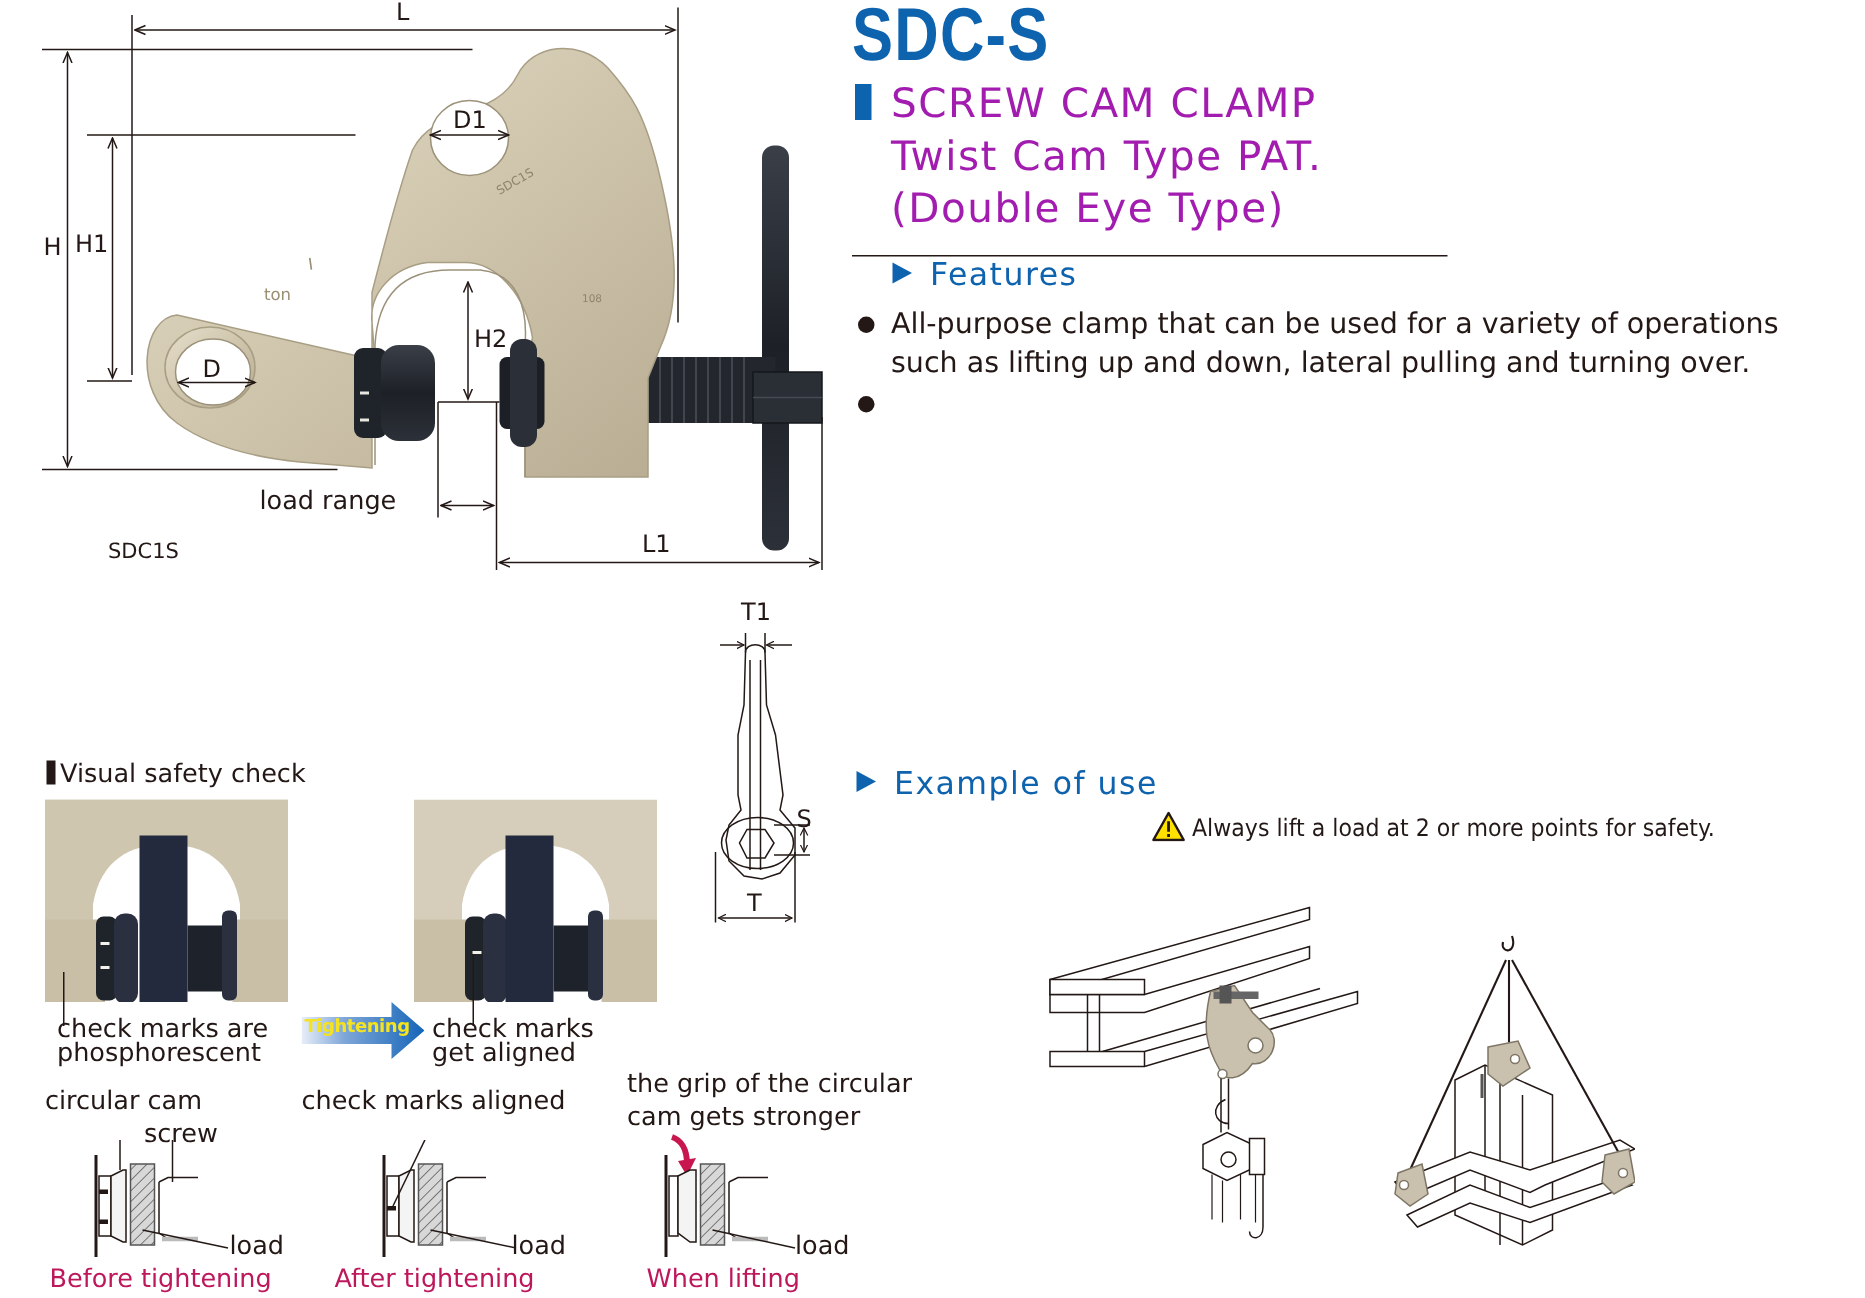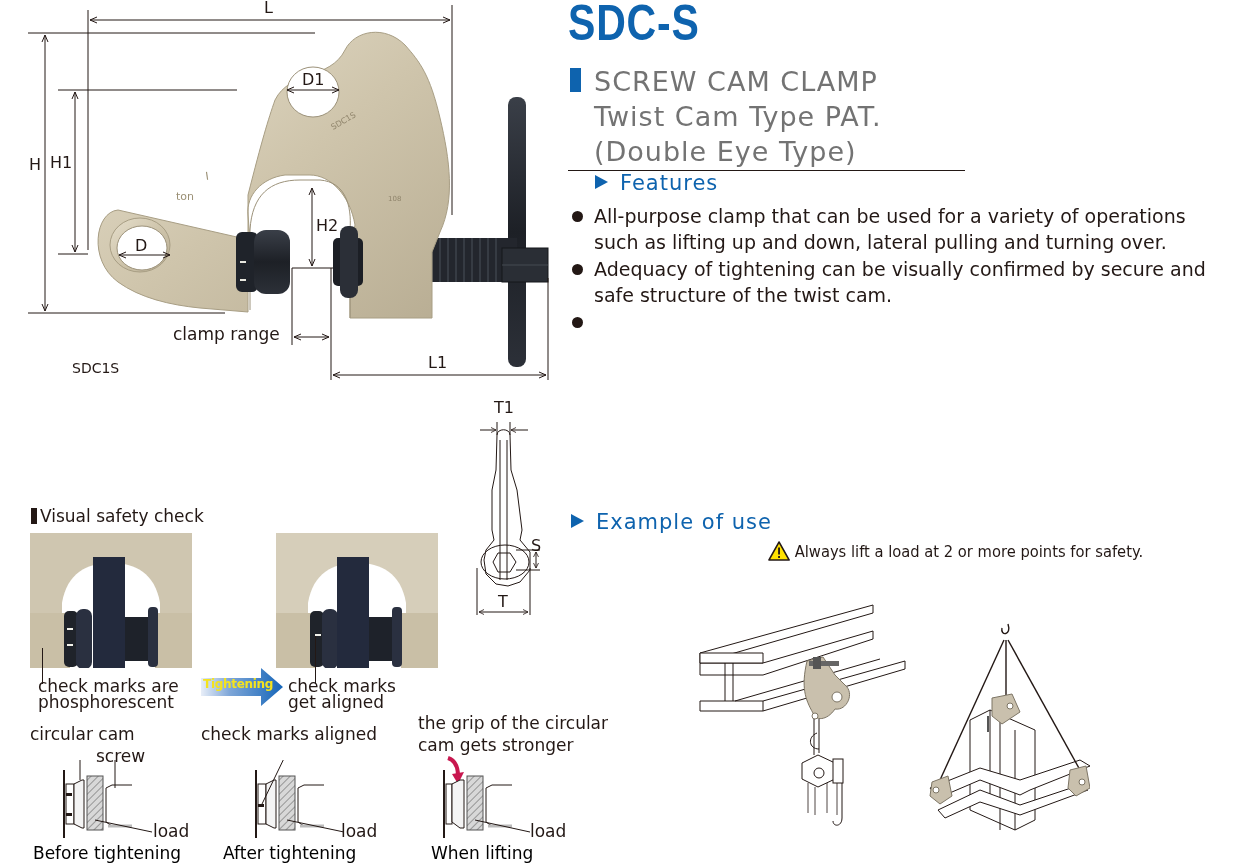--- a/index.html
+++ b/index.html
@@ -1,35 +1,35 @@
 <!DOCTYPE html>
 <html><head>
 <meta charset="utf-8">
 <style>
   html,body{margin:0;padding:0;background:#fff;}
   body{width:1243px;height:865px;position:relative;overflow:hidden;font-family:"DejaVu Sans",sans-serif;color:#231815;}
   .abs{position:absolute;}
   .t{white-space:nowrap;}
   #title{left:568px;top:-6px;font-family:"Liberation Sans",sans-serif;font-weight:bold;font-size:50px;color:#0e63ae;letter-spacing:1px;transform:scaleX(0.82);transform-origin:left top;}
-  #subtitle{left:570px;top:64px;font-family:"DejaVu Sans",sans-serif;font-size:27px;line-height:35px;color:#737373;letter-spacing:1px;}
+  #subtitle{left:570px;top:52px;font-family:"DejaVu Sans",sans-serif;font-size:27px;line-height:35px;color:#a21caf;letter-spacing:1px;}
   #subtitle .bar{position:absolute;left:0;top:4px;width:11px;height:24px;background:#0e63ae;}
   #subtitle .lines{margin-left:24px;}
   #subtitle .pat{font-weight:normal;}
   #rule{left:568px;top:170px;width:397px;height:1px;background:#231815;}
   .sec-head{font-size:21px;color:#0e63ae;letter-spacing:1px;}
   .sec-head .tri{display:inline-block;width:0;height:0;border-top:7px solid transparent;border-bottom:7px solid transparent;border-left:13px solid #0e63ae;margin-right:12px;vertical-align:1px;}
   #features-head{left:571px;top:171px;padding-left:24px;}
   #features{left:570px;top:203px;width:640px;font-size:19px;line-height:26.4px;margin:0;padding:0;list-style:none;}
   #features li{position:relative;padding-left:24px;}
   #features li .dot{position:absolute;left:2px;top:8px;width:11px;height:11px;border-radius:50%;background:#231815;}
   #example-head{left:571px;top:510px;}
   #warning{left:768px;top:541px;font-size:16px;display:flex;align-items:center;transform:scaleX(0.92);transform-origin:left center;}
   #warning .warn-icon{width:24px;height:20px;margin-right:5px;}
   .lbl{font-size:17px;color:#231815;}
-  .blue-lbl{font-size:17px;color:#000000;}
+  .blue-lbl{font-size:17px;color:#be185d;}
   .dim{font-size:16px;color:#231815;}
   #vsc{left:31px;top:506px;font-size:17px;}
   #vsc .sq{display:inline-block;width:6px;height:16px;background:#231815;vertical-align:-2px;margin-right:3px;}
   #tight-arrow{left:201px;top:668px;width:82px;height:38px;}
 </style>
 </head>
 <body>
 
 <div id="title" class="abs t">SDC-S</div>
 
@@ -41,21 +41,20 @@
     <div class="t">(Double Eye Type)</div>
   </div>
 </div>
 <div id="rule" class="abs"></div>
 
 <div id="features-head" class="abs sec-head t">
   <span class="tri"></span><span>Features</span>
 </div>
 <ul id="features" class="abs">
   <li><span class="dot"></span><span>All-purpose clamp that can be used for a variety of operations such as lifting up and down, lateral pulling and turning over.</span></li>
-  <li><span class="dot"></span><span>Adequacy of tightening can be visually confirmed by secure and safe structure of the twist cam.</span></li>
   <li><span class="dot"></span></li>
 </ul>
 
 <div id="example-head" class="abs sec-head t">
   <span class="tri"></span><span>Example of use</span>
 </div>
 <div id="warning" class="abs t">
   <svg class="warn-icon" viewBox="0 0 24 20">
     <polygon points="12,1 23,19 1,19" fill="#ffe100" stroke="#231815" stroke-width="1.6" stroke-linejoin="round"></polygon>
     <rect x="11" y="6.5" width="2" height="7" fill="#231815"></rect>
@@ -165,21 +164,21 @@
   </g>
 </svg>
 
 <div class="abs dim t" style="left:264px;top:-2px">L</div>
 <div class="abs dim t" style="left:29px;top:155px">H</div>
 <div class="abs dim t" style="left:50px;top:153px">H1</div>
 <div class="abs dim t" style="left:316px;top:216px">H2</div>
 <div class="abs dim t" style="left:135px;top:236px">D</div>
 <div class="abs dim t" style="left:302px;top:70px">D1</div>
 <div class="abs dim t" style="left:428px;top:353px">L1</div>
-<div class="abs lbl t" style="left:173px;top:324px">clamp range</div>
+<div class="abs lbl t" style="left:173px;top:324px">load range</div>
 <div class="abs t" style="left:72px;top:360px;font-size:14px">SDC1S</div>
 
 <svg class="abs" style="left:460px;top:390px" width="100" height="230" viewBox="0 0 100 230">
   <defs>
     <marker id="ah2" markerWidth="6" markerHeight="6" refX="5" refY="3" orient="auto-start-reverse" markerUnits="userSpaceOnUse">
       <path d="M0,0.5 L5,3 L0,5.5" fill="none" stroke="#231815" stroke-width="0.8"></path>
     </marker>
   </defs>
   <g stroke="#231815" stroke-width="1" fill="none">
     <path d="M37,45 C37,38 50,38 50,45 L51,80 L57,100 L62,140 L60,150 L70,162 L70,180 L60,192 L48,196 L36,194 L26,184 L24,170 L26,160 L34,150 L32,140 L32,100 L36,80 Z" fill="#fff"></path>

